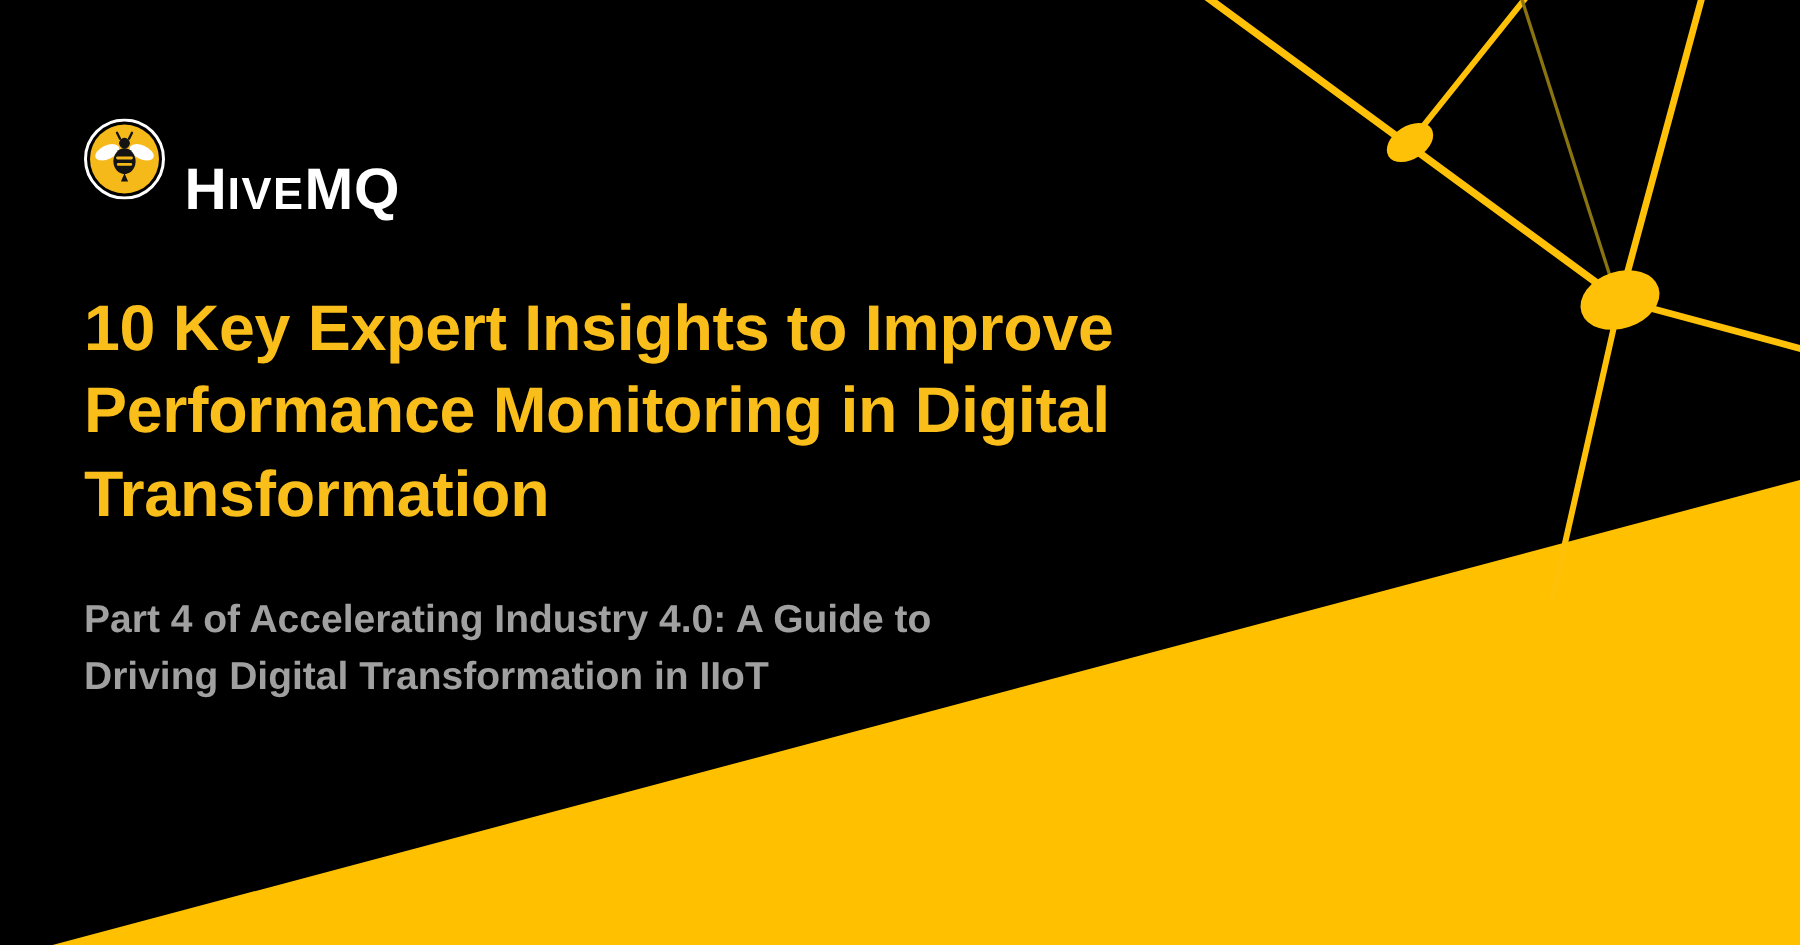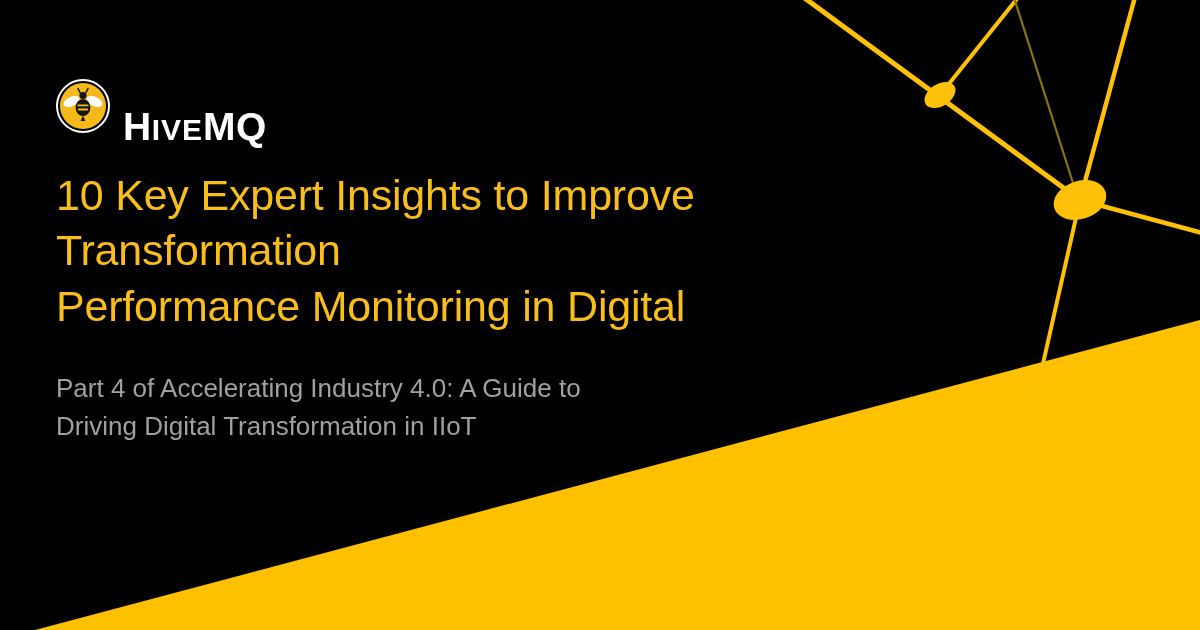--- a/index.html
+++ b/index.html
@@ -71,36 +71,36 @@
     line-height:1;
     display:flex;
     align-items:baseline;
     font-family:"Liberation Sans", sans-serif;
   }
   .wordmark .cap { font-size:39px; }
   .wordmark .sc  { font-size:30px; letter-spacing:1px;margin-top:48px; }
 
   
   .headline {
-    margin-top:34px;
+    margin-top:58px;
     color:#F9BE19;
     font-size:43px;
-    font-weight:normal;
+    font-weight:bold;
     line-height:1.29;
     letter-spacing:-0.2px;
     max-width:730px;
     font-family:"Liberation Sans", sans-serif;
   }
 
   
   .subtitle {
     margin-top:36px;
     color:#A0A0A0;
     font-size:26px;
-    font-weight:normal;
+    font-weight:bold;
     line-height:1.46;
     max-width:680px;
     font-family:"Liberation Sans", sans-serif;
   }
 </style>
 </head>
 <body>
 
 <div class="card">
 
@@ -155,22 +155,22 @@
 
       <div class="wordmark">
         <span class="cap">H</span>
         <span class="sc">IVE</span>
         <span class="cap">MQ</span>
       </div>
     </div>
 
     <h1 class="headline">
       <span style="display: block;">10 Key Expert Insights to Improve</span>
+      <span style="display: block;">Performance Monitoring in Digital</span>
       <span style="display: block;">Transformation</span>
-      <span style="display: block;">Performance Monitoring in Digital</span>
     </h1>
 
     <p class="subtitle">
       <span style="display: block;">Part 4 of Accelerating Industry 4.0: A Guide to</span>
       <span style="display: block;">Driving Digital Transformation in IIoT</span>
     </p>
 
   </div>
 </div>
 

